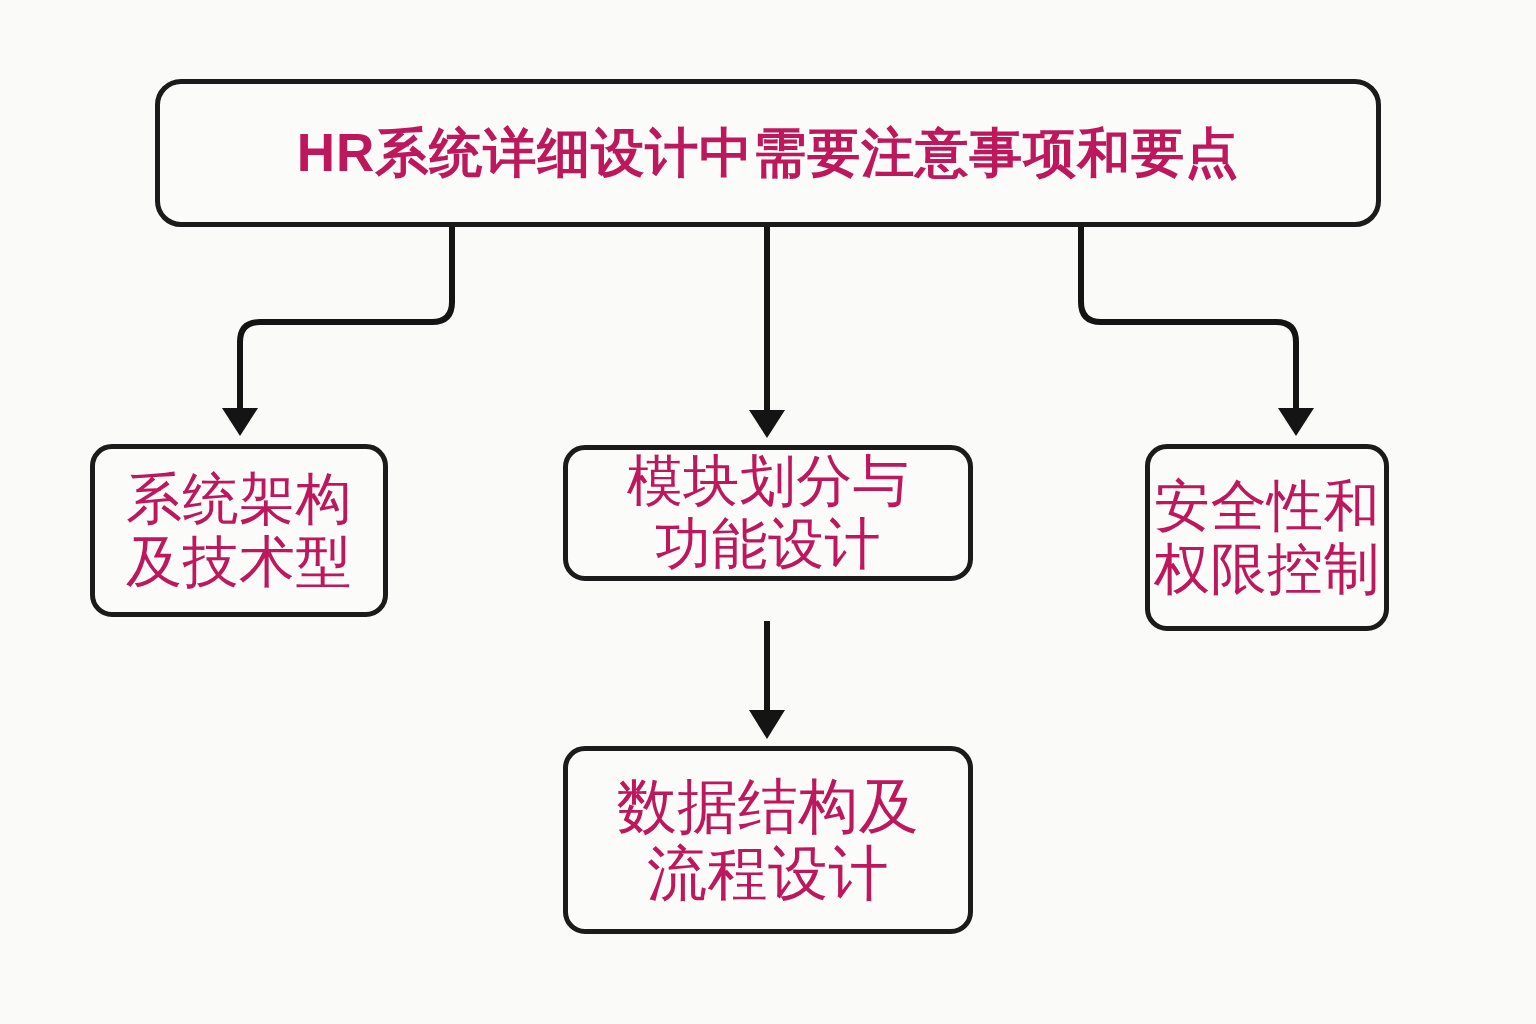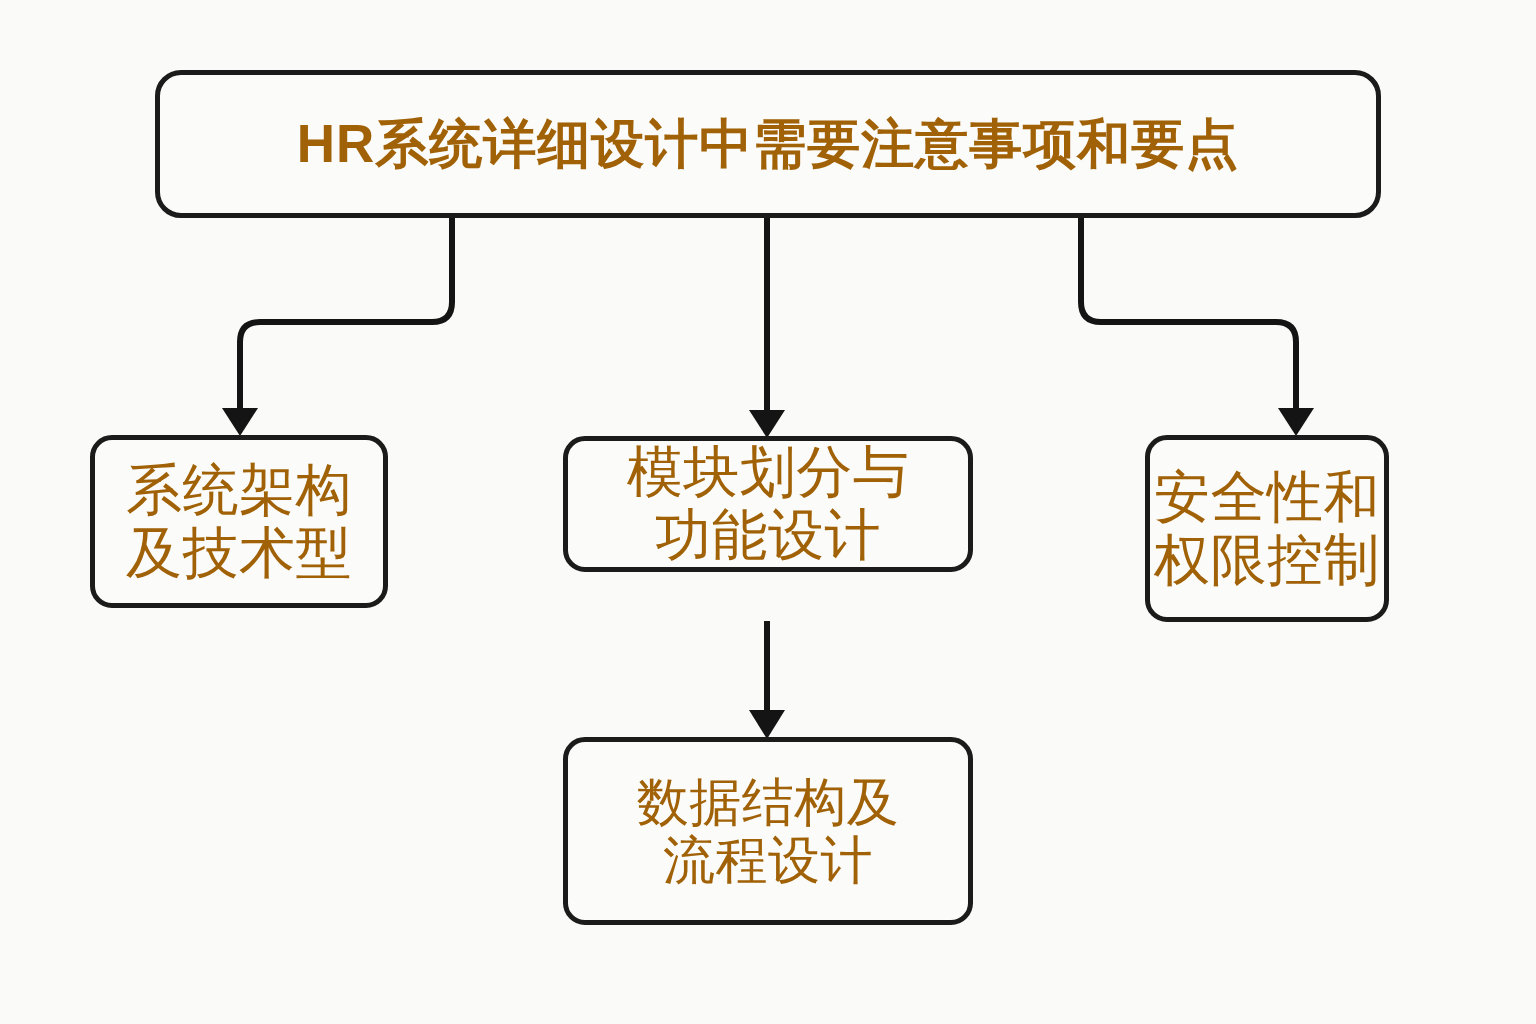--- a/index.html
+++ b/index.html
@@ -30,22 +30,23 @@
   .node {
     position: absolute;
     box-sizing: border-box;
     background: #fbfbf9;
     border: 5px solid #1b1b1b;
     border-radius: 22px;
     display: flex;
     align-items: center;
     justify-content: center;
     text-align: center;
-    color: #a16207;
+    color: #be185d;
     z-index: 3;
+    margin-top: 9px;
   }
   .node-label {
     display: block;
     white-space: pre-line;
     line-height: 1.12;
     letter-spacing: 0.5px;
   }
 
   
   #node-root {
@@ -88,21 +89,21 @@
   }
 
   
   #node-data {
     left: 563px;
     top: 737px;
     width: 410px;
     height: 188px;
   }
   #node-data .node-label {
-    font-size: 52px;
+    font-size: 60px;
     font-weight: normal;
   }
 
   .edge-path {
     fill: none;
     stroke: #141414;
     stroke-width: 6;
     stroke-linecap: butt;
     stroke-linejoin: round;
   }

